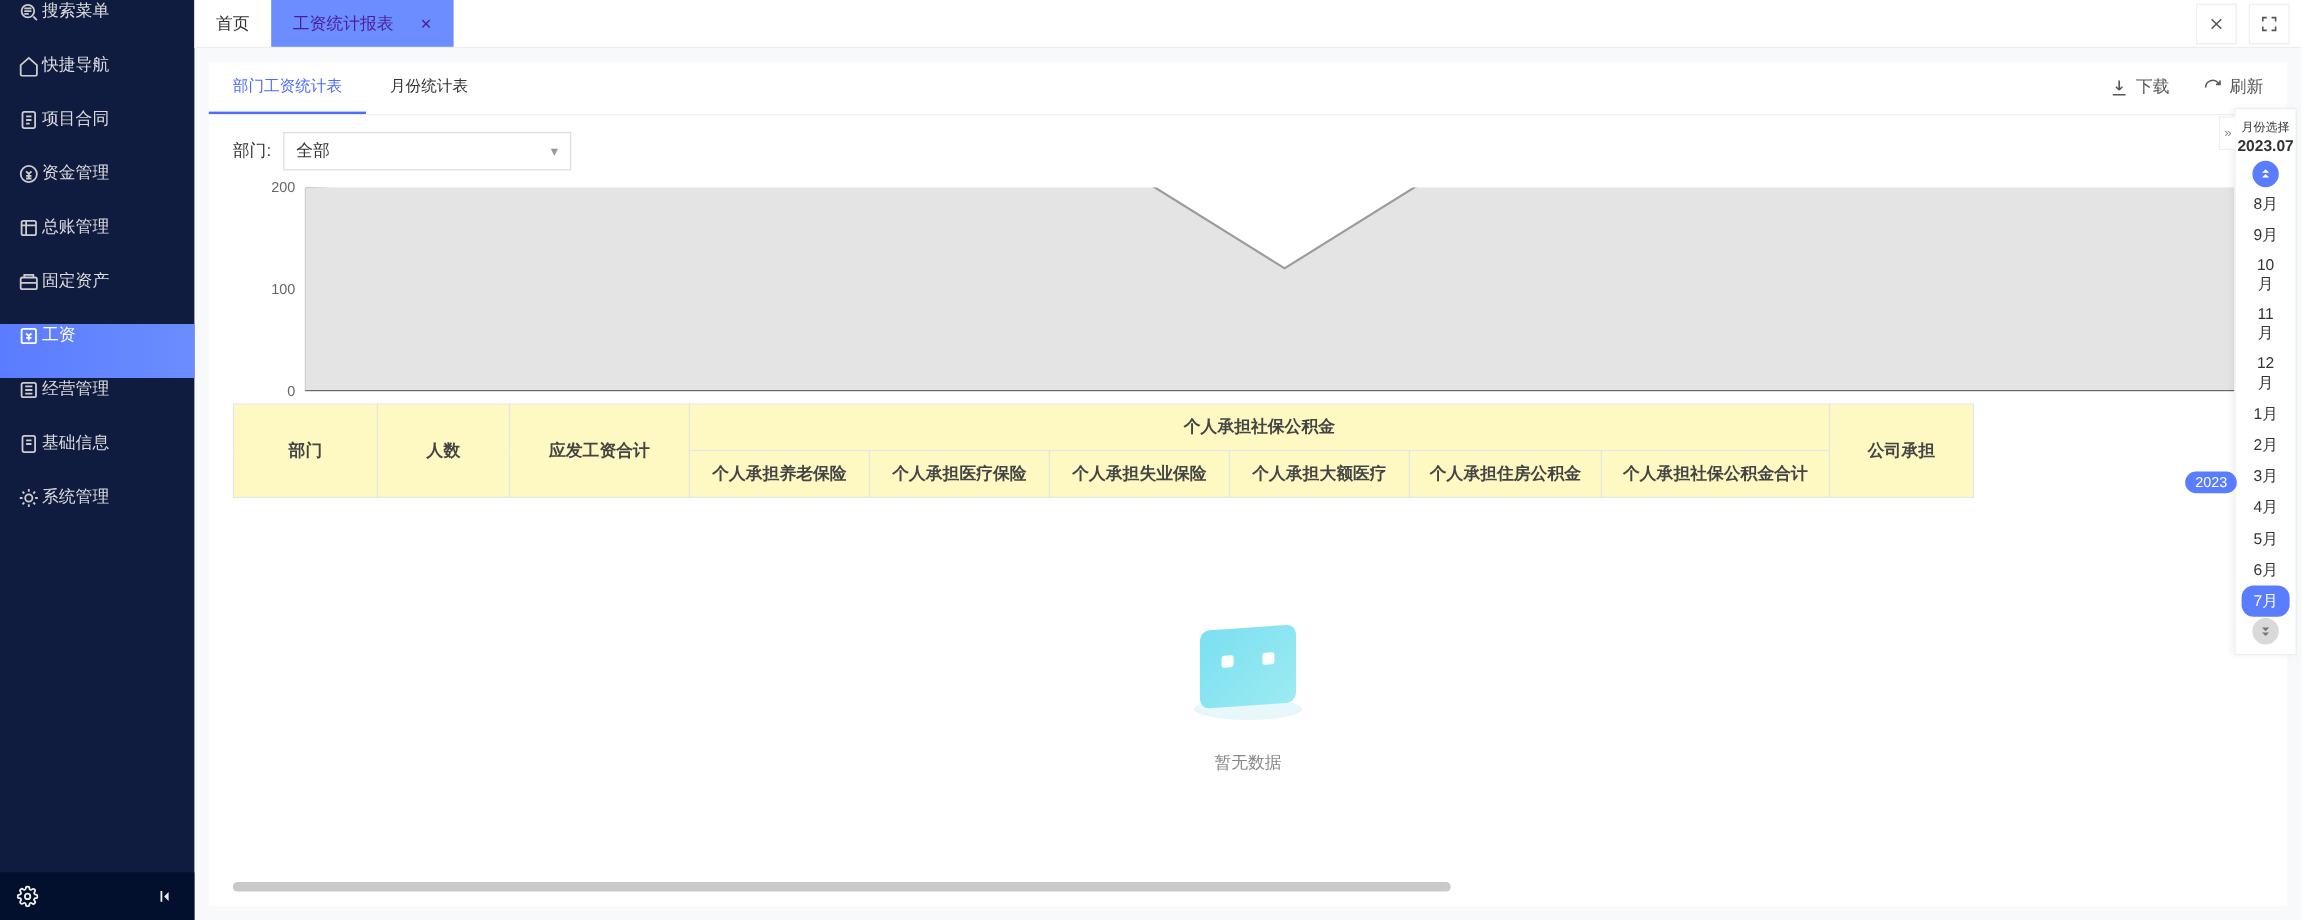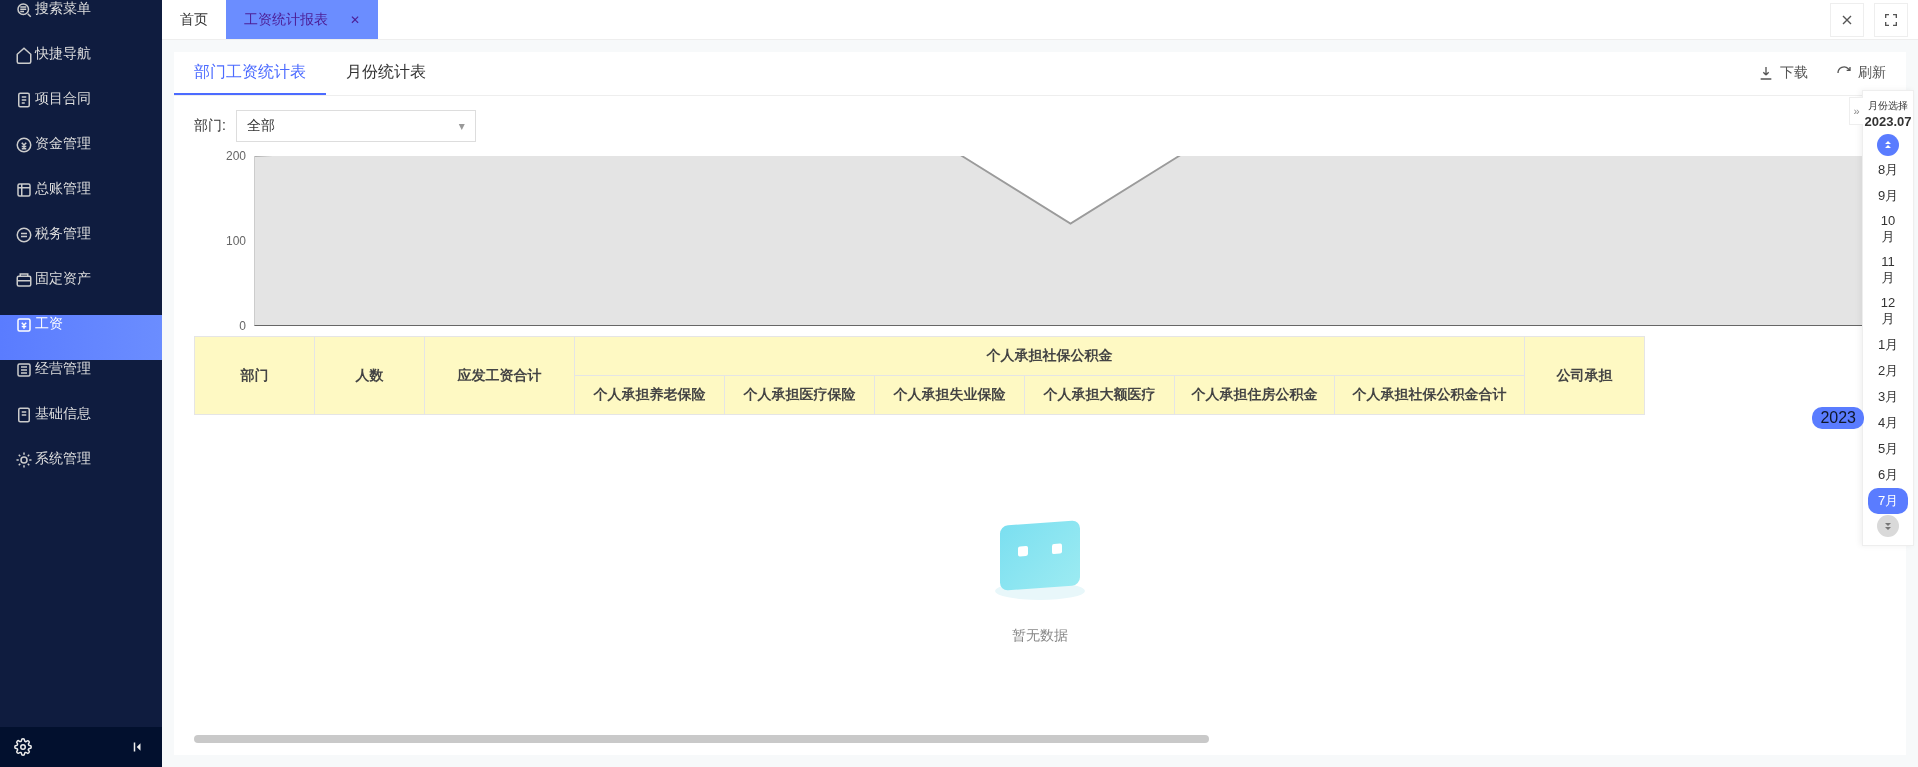--- a/index.html
+++ b/index.html
@@ -21,21 +21,21 @@
   .tab { padding:0 18px; display:flex; align-items:center; gap:6px; cursor:pointer; font-size:14px; }
   .tab.home { color:#333; }
   .tab.active { background:#6b8dff; color:#4c1d95;gap:22px; }
   .tab .close { font-size:12px; }
   .tabbar-right { margin-left:auto; display:flex; align-items:center; gap:10px; padding-right:10px;}
   .icon-btn { width:34px; height:34px; border:1px solid #eee; display:flex; align-items:center; justify-content:center; cursor:pointer; color:#555; background:#fff;}
 
   
   .card { margin:12px; background:#fff; flex:1; display:flex; flex-direction:column; min-height:0; }
   .subtabs { display:flex; border-bottom:1px solid #eee; height:44px; align-items:flex-end;}
-  .subtab { padding:0 20px; height:44px; display:flex; align-items:center; cursor:pointer; color:#333; border-bottom:2px solid transparent; font-size:16px;text-align:center;}
+  .subtab { padding:0 20px; height:44px; display:flex; align-items:center; cursor:pointer; color:#333; border-bottom:2px solid transparent; font-size:13px;text-align:center;}
   .subtab.active { color:#4c6bff; border-bottom-color:#4c6bff;}
   .subtabs-right { margin-left:auto; display:flex; align-items:center; gap:28px; padding-right:20px; height:44px;}
   .link-btn { display:flex; align-items:center; gap:6px; color:#555; cursor:pointer; font-size:14px;}
   .link-btn .icon { width:16px;height:16px; display:flex; align-items:center; justify-content:center;}
 
   
   .filters { display:flex; align-items:center; gap:10px; padding:14px 20px; }
   .filters label { color:#333;}
   .select { position:relative; min-width:240px; height:32px; border:1px solid #ddd; display:flex; align-items:center; padding:0 30px 0 10px; cursor:pointer; background:#fff;}
   .select .chev { position:absolute; right:10px; color:#999; font-size:12px;}
@@ -67,21 +67,21 @@
   
   .month-panel { position:fixed; right:4px; top:90px; width:52px; background:#fff; border:1px solid #eee; box-shadow:-2px 0 6px rgba(0,0,0,0.06); display:flex; flex-direction:column; align-items:center; padding:8px 0; gap:1px; z-index:50;}
   .month-panel .collapse { position:absolute; left:-14px; top:6px; width:14px; height:28px; background:#fff; border:1px solid #eee; border-right:none; display:flex; align-items:center; justify-content:center; font-size:11px; color:#888; cursor:pointer;}
   .month-title { font-size:10px; color:#333; }
   .month-date { font-size:13px; color:#333; font-weight:bold; margin-bottom:4px;}
   .month-nav { width:22px; height:22px; border-radius:50%; display:flex; align-items:center; justify-content:center; font-size:12px; cursor:pointer;}
   .month-nav.up { background:#5a7cff; color:#fff;}
   .month-nav.down { background:#d9d9d9; color:#777;}
   .month-item { font-size:13px; color:#333; padding:4px 8px; border-radius:10px; cursor:pointer; width:40px; text-align:center;}
   .month-item.sel { background:#5a7cff; color:#fff;}
-  .year-badge { position:fixed; right:54px; top:393px; background:#5a7cff; color:#0f172a; font-size:16px; padding:2px 8px; border-radius:10px; z-index:60;margin-top:14px;}
+  .year-badge { position:fixed; right:54px; top:393px; background:#5a7cff; color:#ffffff; font-size:12px; padding:2px 8px; border-radius:10px; z-index:60;}
 
   svg { display:block;}
 </style>
 </head>
 <body>
 
 <div class="sidebar">
   <div id="sidebar-items">
       <div class="sidebar-item">
         <span class="icon">
@@ -120,29 +120,20 @@
         <span>资金管理</span>
       </div>
       <div class="sidebar-item">
         <span class="icon">
           <svg width="18" height="18" viewBox="0 0 24 24" fill="none" stroke="currentColor" stroke-width="2">
             <rect x="4" y="4" width="16" height="16" rx="2"></rect>
             <path d="M4 9h16M9 4v16"></path>
           </svg>
         </span>
         <span>总账管理</span>
-      </div>
-      <div class="sidebar-item">
-        <span class="icon">
-          <svg width="18" height="18" viewBox="0 0 24 24" fill="none" stroke="currentColor" stroke-width="2">
-            <circle cx="12" cy="12" r="9"></circle>
-            <path d="M8 10h8M8 14h8"></path>
-          </svg>
-        </span>
-        <span>税务管理</span>
       </div>
       <div class="sidebar-item">
         <span class="icon">
           <svg width="18" height="18" viewBox="0 0 24 24" fill="none" stroke="currentColor" stroke-width="2">
             <rect x="3" y="7" width="18" height="13" rx="2"></rect>
             <path d="M7 7V4h10v3M3 13h18"></path>
           </svg>
         </span>
         <span>固定资产</span>
       </div>

